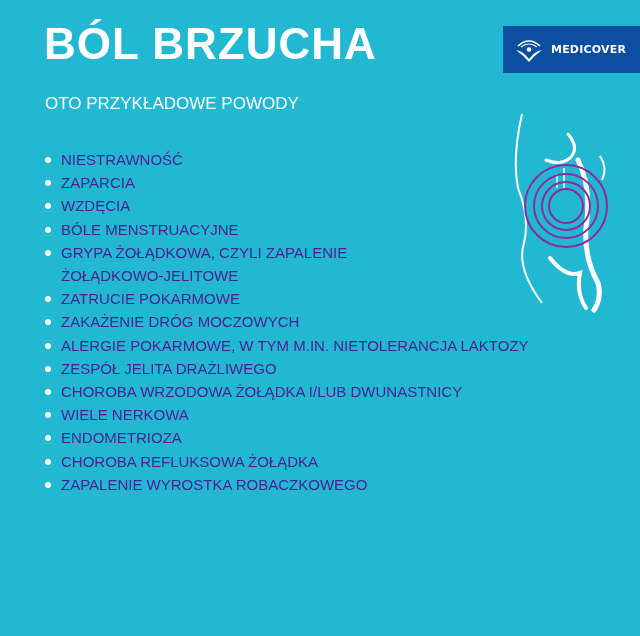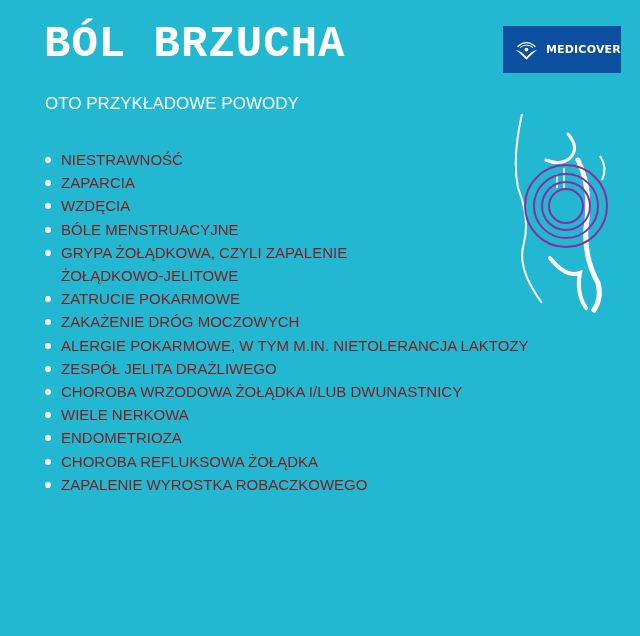--- a/index.html
+++ b/index.html
@@ -1,23 +1,23 @@
 <!DOCTYPE html>
 <html><head>
 <meta charset="utf-8">
 <style>
   html, body { margin:0; padding:0; }
   body { width:640px; height:636px; overflow:hidden; background:#22b8d2; font-family:"Liberation Sans", sans-serif; }
   .canvas { position:relative; width:640px; height:636px; background:#22b8d2; color:#fff; }
-  .title { position:absolute; left:44px; top:18px; font-family:Liberation Mono, monospace; font-weight:bold; font-size:44px; letter-spacing:1px; line-height:52px; color:#fff; margin:0; }
-  .logo { position:absolute; left:503px; top:26px; width:118px; height:47px; background:#0c4fa0; display:flex; align-items:center; }
+  .title { position:absolute; left:44px; top:18px; font-family:Liberation Sans, sans-serif; font-weight:bold; font-size:44px; letter-spacing:1px; line-height:52px; color:#fff; margin:0; }
+  .logo { position:absolute; left:503px; top:26px; width:137px; height:47px; background:#0c4fa0; display:flex; align-items:center; }
   .logo svg { margin-left:12px; }
   .logo-text { font-family:"DejaVu Sans", sans-serif; font-weight:bold; font-size:11px; color:#fff; margin-left:8px; letter-spacing:0.2px; }
   .subtitle { position:absolute; left:45px; top:93px; font-size:17px; line-height:22px; color:#fff; }
-  .list { position:absolute; left:44px; top:148px; margin:0; padding:0; list-style:none; font-size:15px; line-height:23.2px; color:#7f1d1d; }
+  .list { position:absolute; left:44px; top:148px; margin:0; padding:0; list-style:none; font-size:15px; line-height:23.2px; color:#4c1d95; }
   .list li { position:relative; padding-left:17px; width:520px; }
   .list li::before { content:""; position:absolute; left:1px; top:9px; width:6px; height:6px; border-radius:50%; background:#fff; }
   .figure { position:absolute; left:510px; top:108px; }
 </style>
 </head>
 <body>
 
 <div class="canvas">
   <h1 class="title">BÓL BRZUCHA</h1>
 

